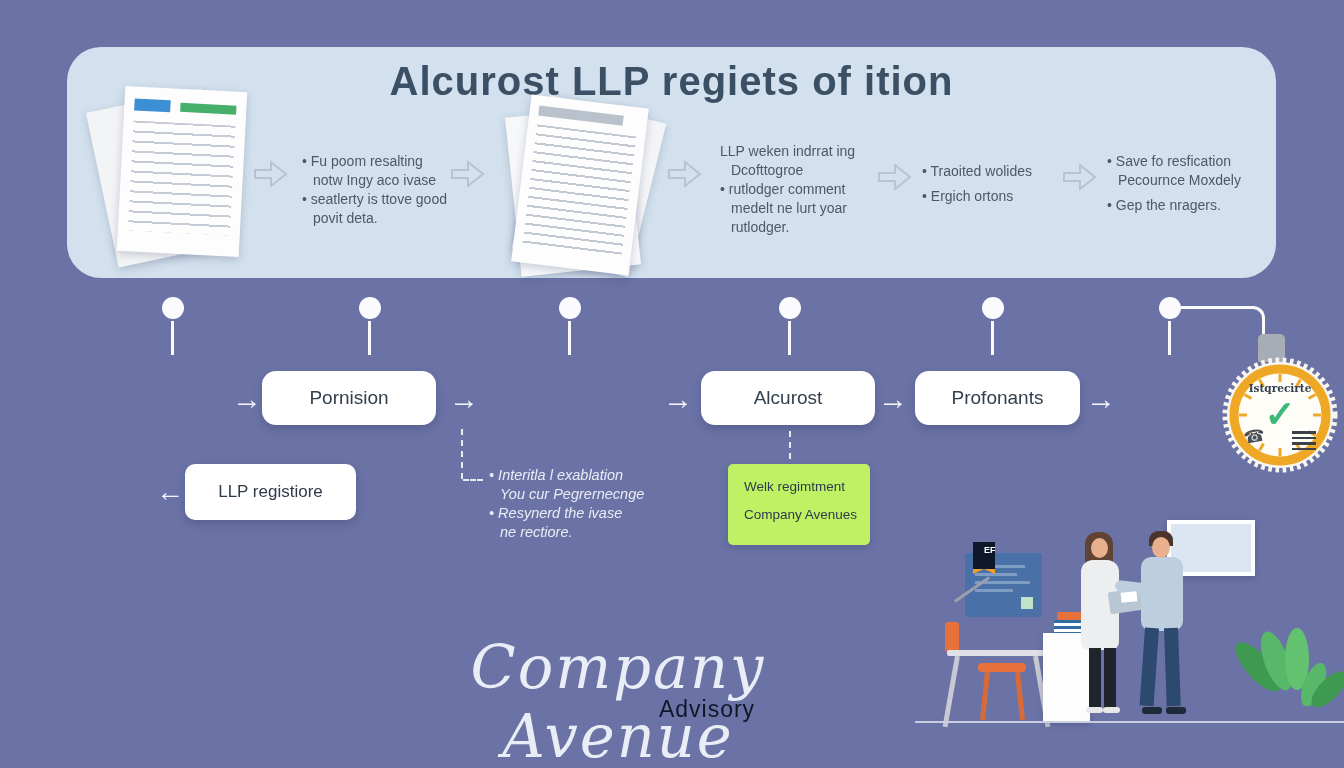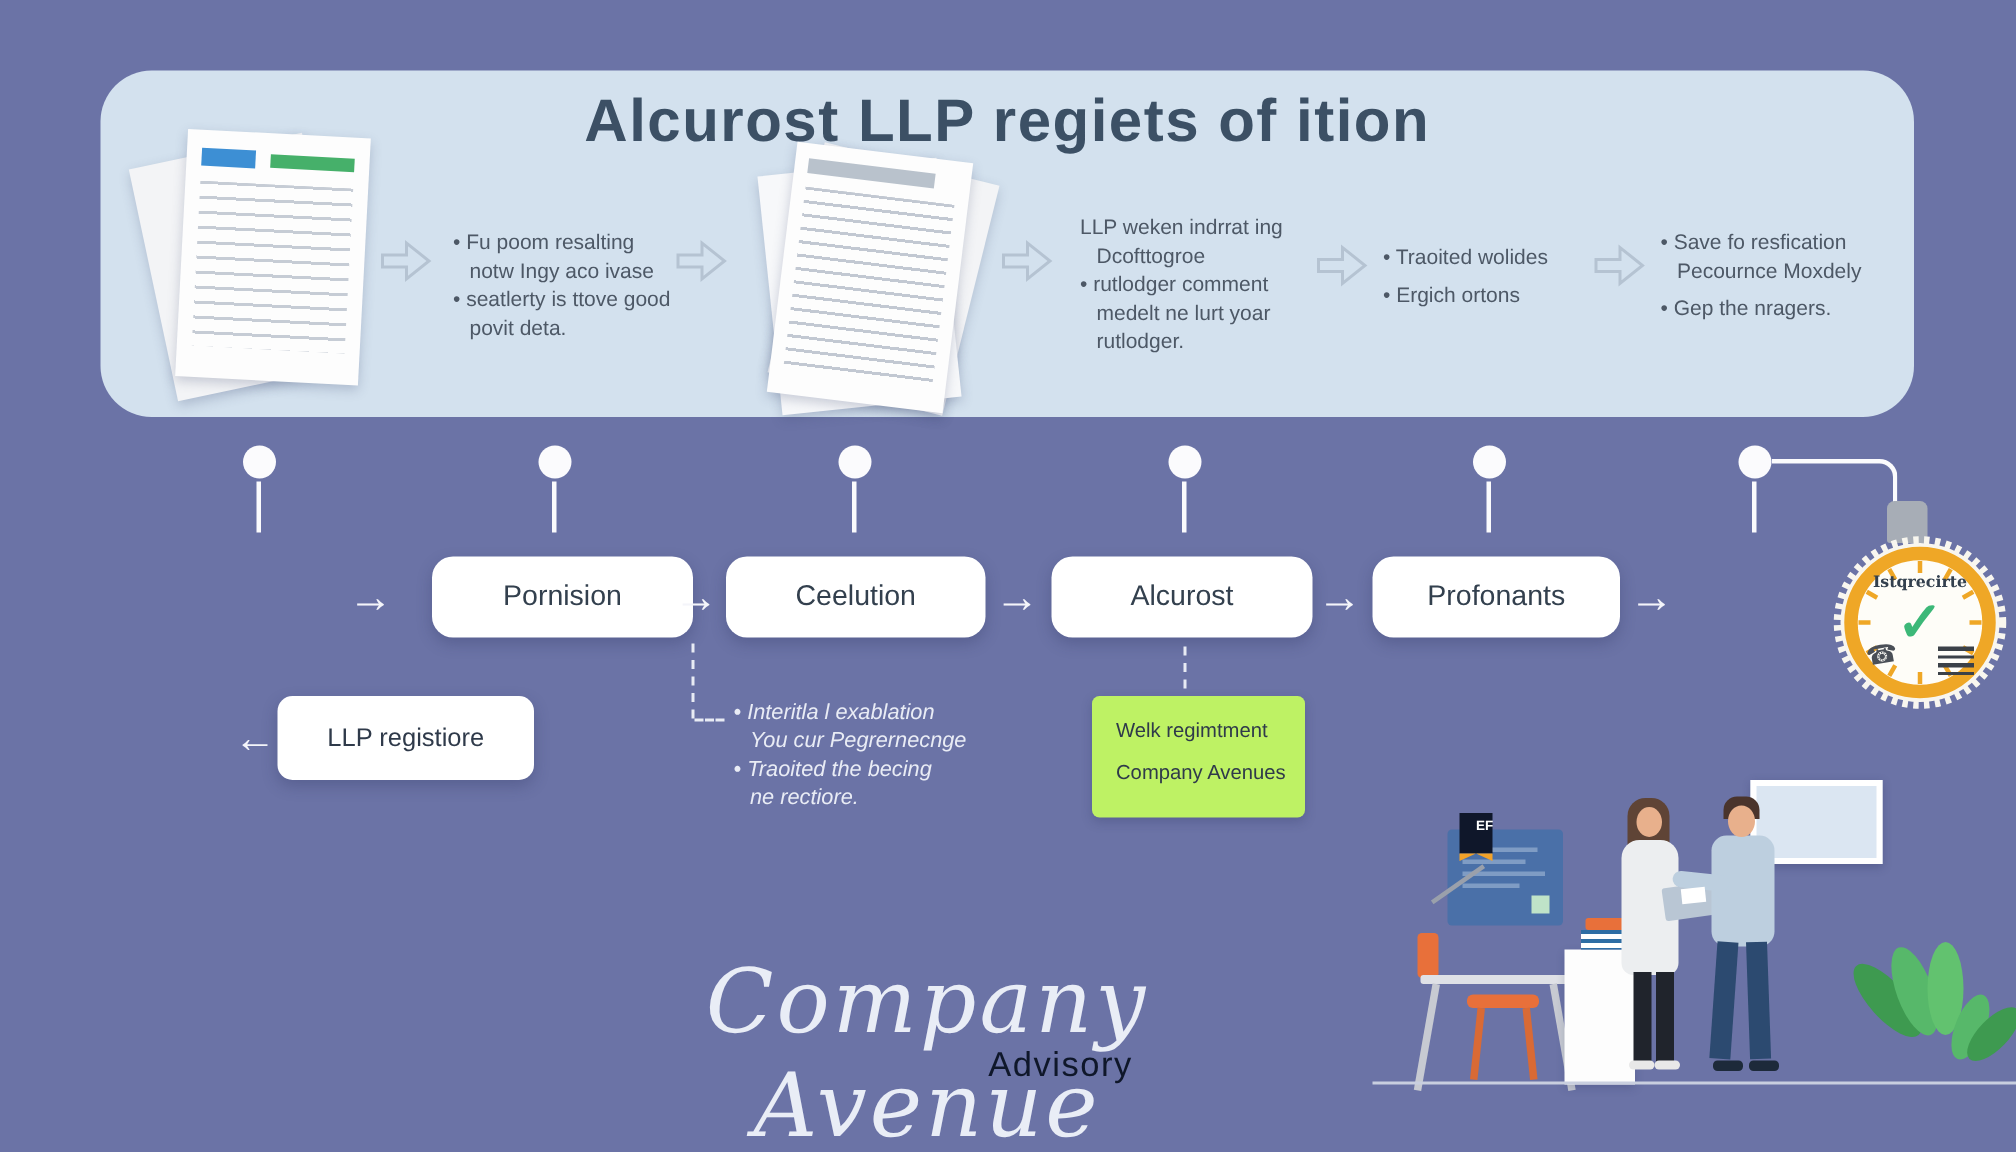--- a/index.html
+++ b/index.html
@@ -208,27 +208,24 @@
   <div class="stem" style="left:368px;"></div>
   <div class="stem" style="left:568px;"></div>
   <div class="stem" style="left:788px;"></div>
   <div class="stem" style="left:991px;"></div>
   <div class="stem" style="left:1168px;"></div>
 
   <div class="connector"></div>
   <div class="clasp"></div>
 
   <span class="warrow" style="left:232px;top:384px;">→</span>
-  <div class="step-box" style="left:288px;width:174px;">
+  <div class="step-box" style="left:262px;width:174px;">
     <span>Pornision</span>
   </div>
   <span class="warrow" style="left:449px;top:384px;">→</span>
-  <div class="step-box" style="left:484px;width:173px;">
-    <span>Ceelution</span>
-  </div>
   <span class="warrow" style="left:663px;top:384px;">→</span>
   <div class="step-box" style="left:701px;width:174px;">
     <span>Alcurost</span>
   </div>
   <span class="warrow" style="left:878px;top:384px;">→</span>
   <div class="step-box" style="left:915px;width:165px;">
     <span>Profonants</span>
   </div>
   <span class="warrow" style="left:1086px;top:384px;">→</span>
 
@@ -237,21 +234,21 @@
     <span>LLP registiore</span>
   </div>
 
   <div class="dash-v" style="left:461px;top:429px;height:50px;"></div>
   <div class="dash-h" style="left:463px;top:479px;width:20px;"></div>
   <div class="dash-v" style="left:789px;top:431px;height:28px;"></div>
 
   <div class="notes">
     <span class="ln">• Interitla l exablation</span>
     <span class="ln indent">You cur Pegrernecnge</span>
-    <span class="ln">• Traoited the becing</span>
+    <span class="ln">• Resynerd the ivase</span>
     <span class="ln indent">ne rectiore.</span>
   </div>
 
   <div class="welk">
     <span style="top:15px;">Welk regimtment</span>
     <span style="top:43px;">Company Avenues</span>
   </div>
 
   <div class="badge">
     <svg width="116" height="116" viewBox="0 0 116 116">

